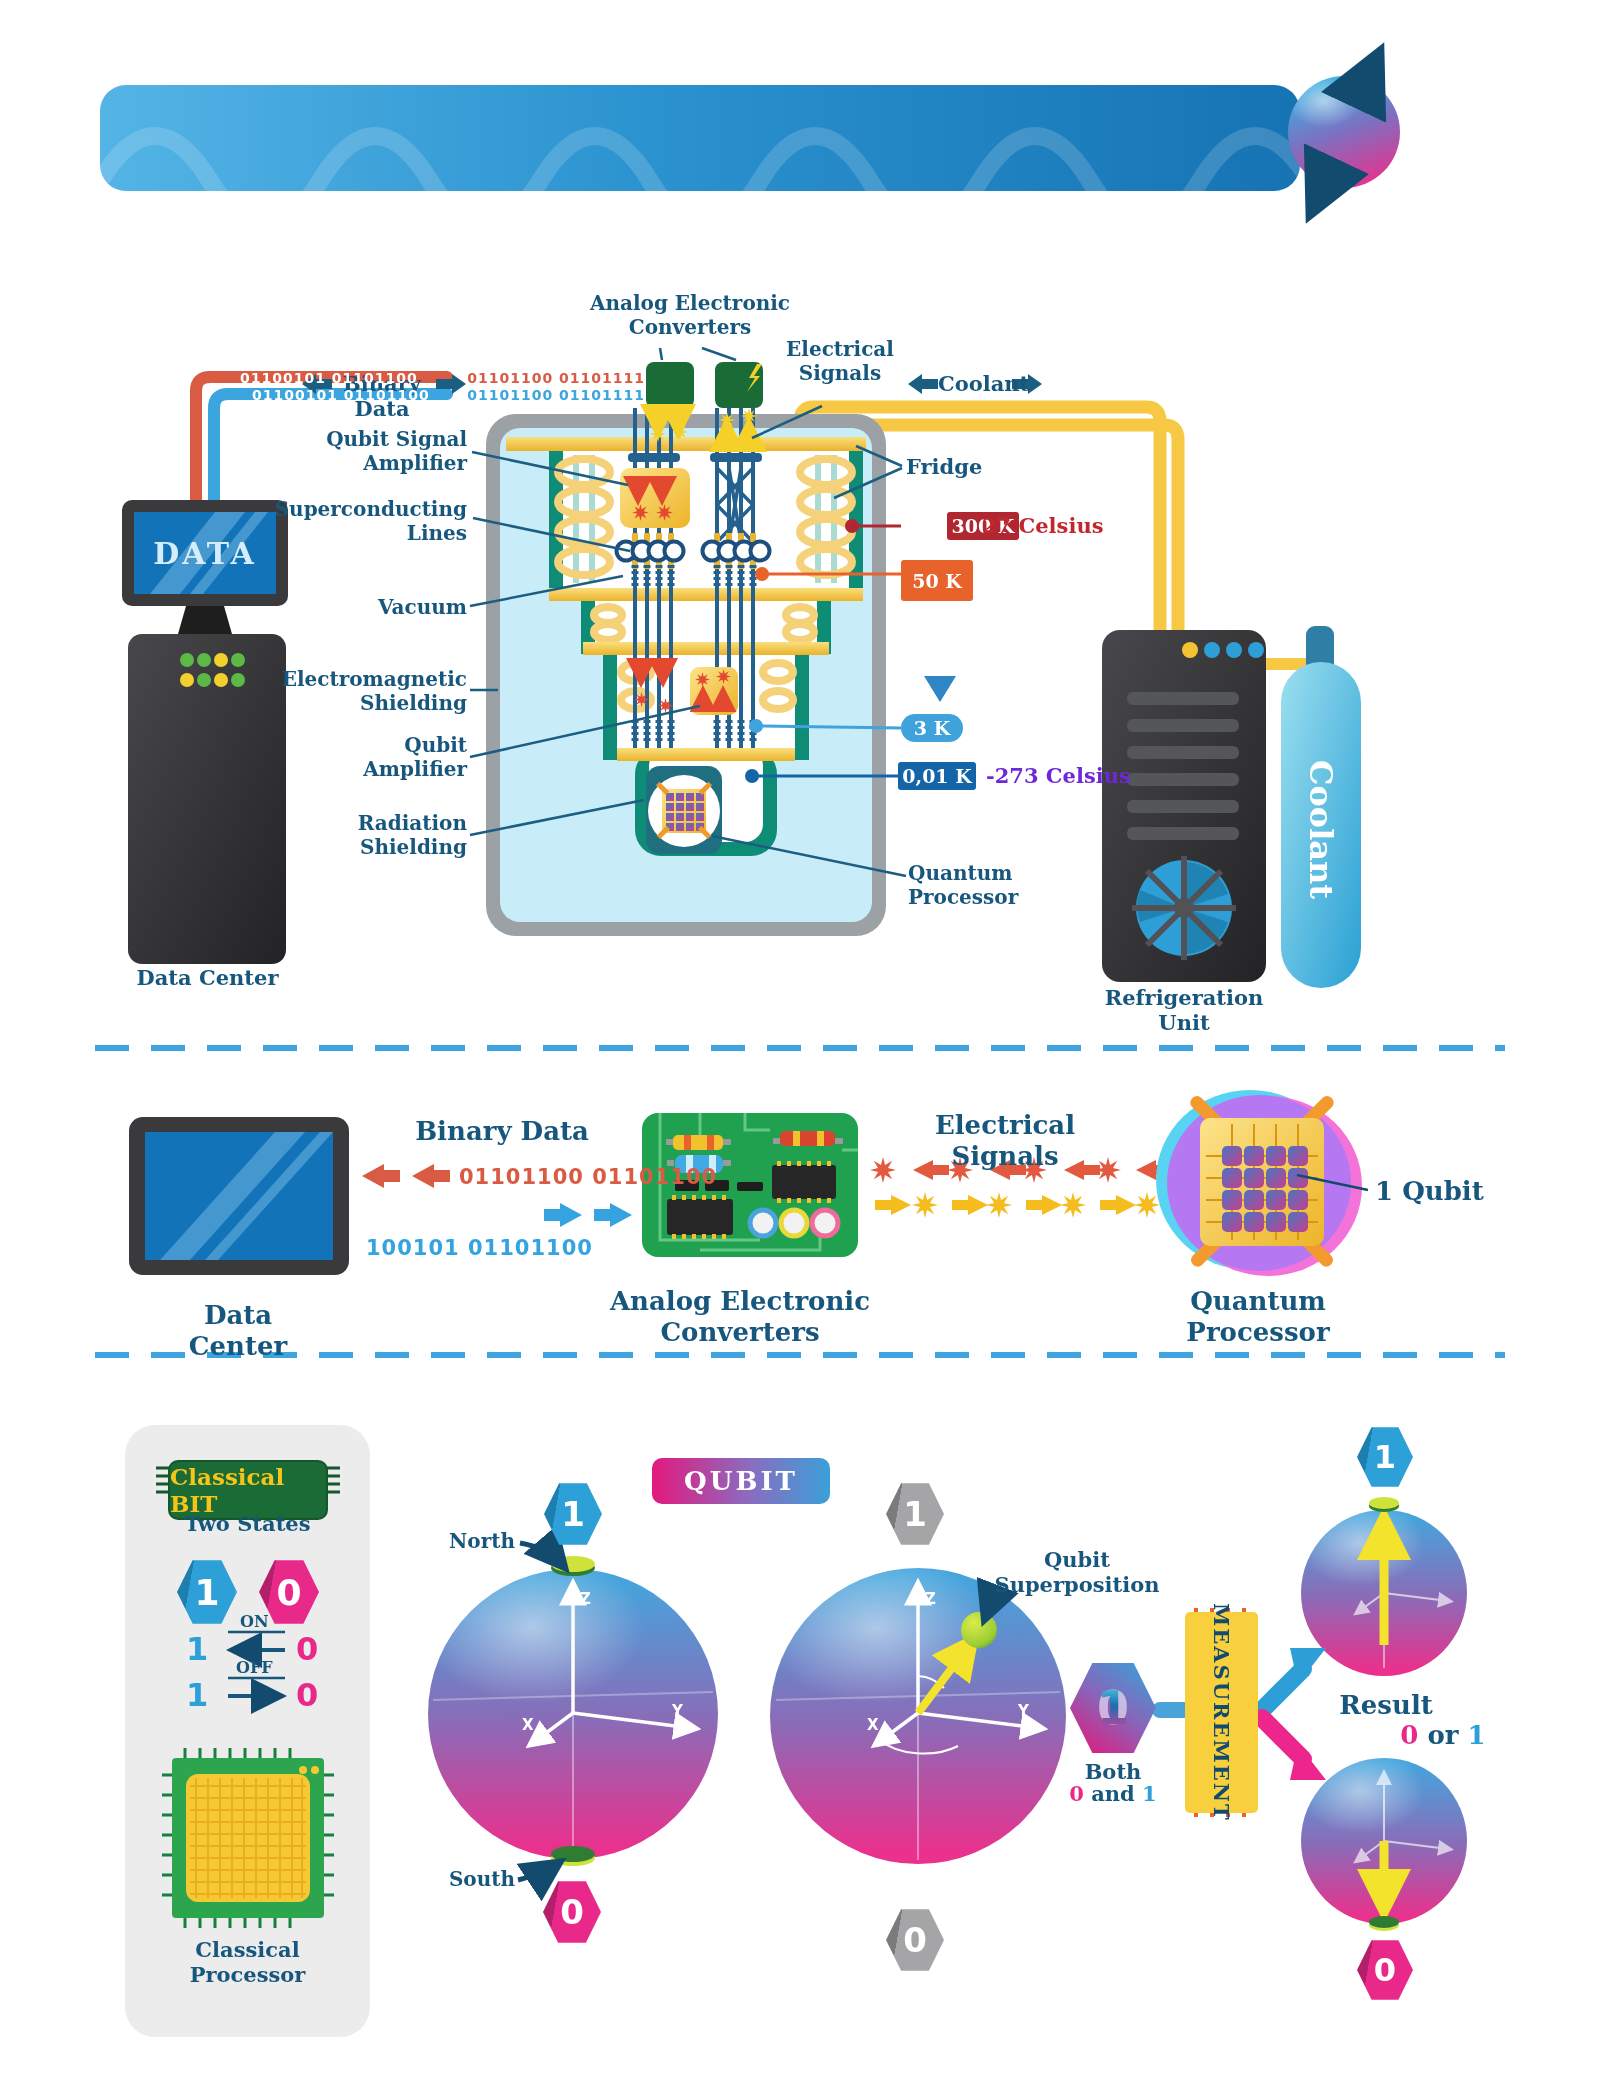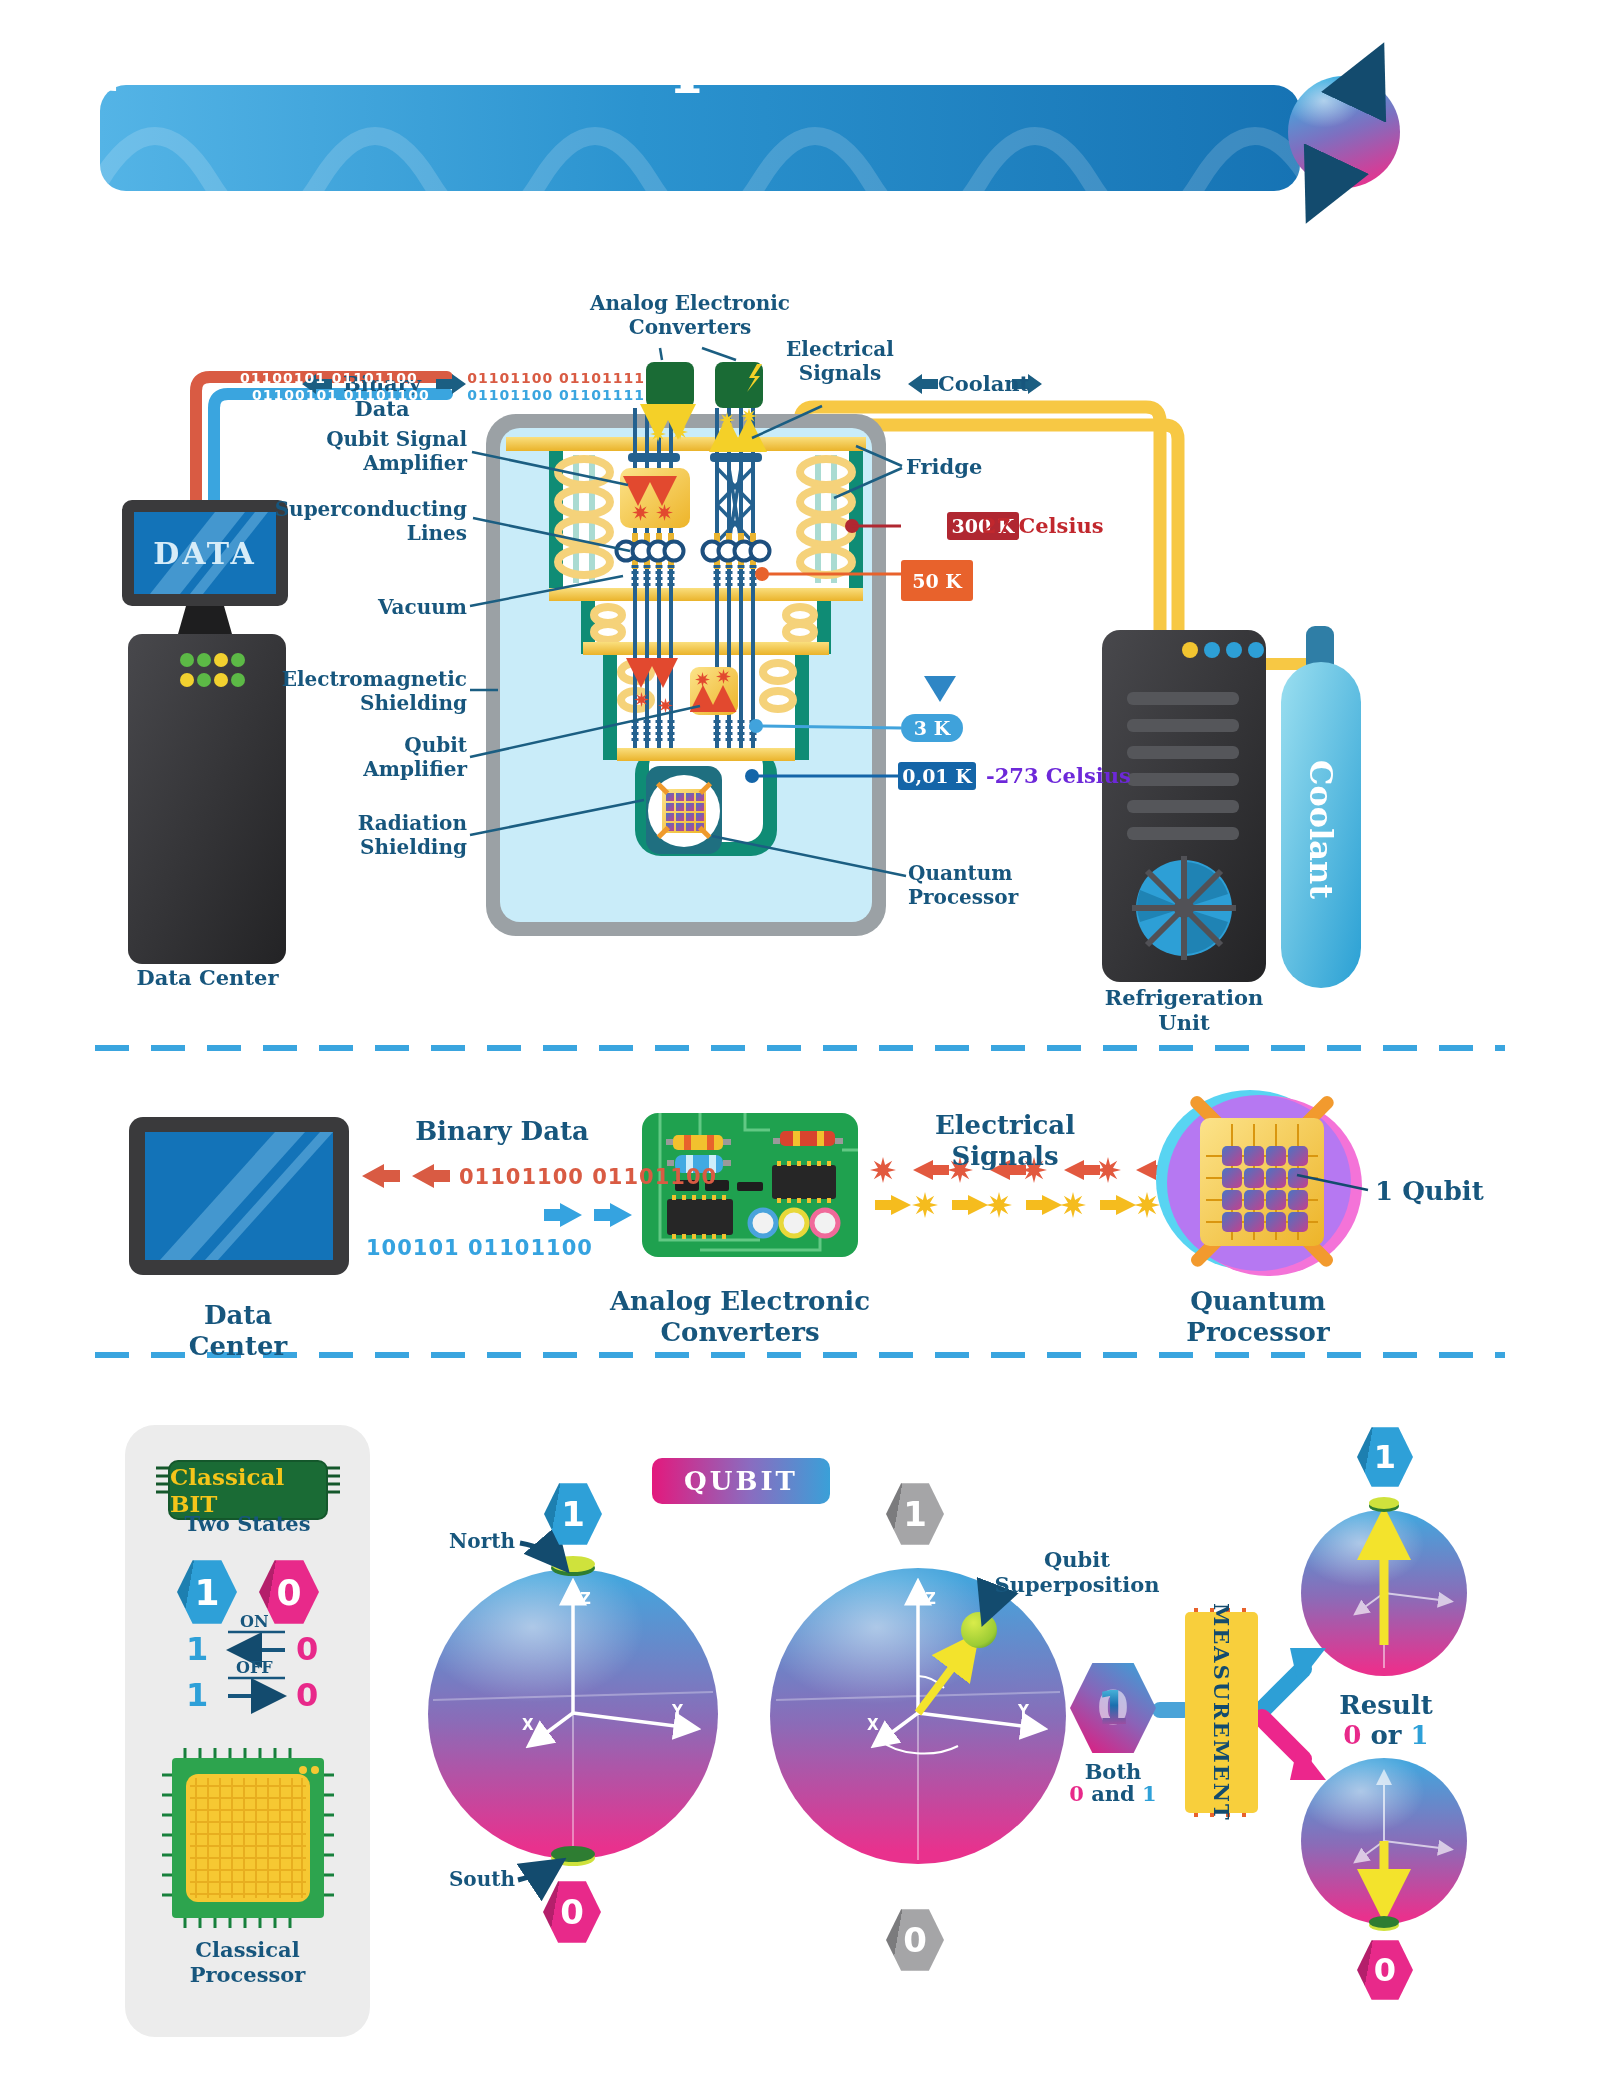--- a/index.html
+++ b/index.html
@@ -64,21 +64,20 @@
 </head>
 <body>
 
 <div id="page">
 
   <div id="banner" class="z1">
     <svg width="1200" height="106">
       <path d="M0,96 Q55,6 110,96 T220,96 T330,96 T440,96 T550,96 T660,96 T770,96 T880,96 T990,96 T1100,96 T1210,96" fill="none" stroke="rgba(255,255,255,0.16)" stroke-width="18"></path>
     </svg>
   </div>
-  <div id="title" class="z3">Quantum Computer</div>
   <div id="hdr-sphere" class="z1"></div>
 
   <div class="bloch z1" style="left:428px;top:1569px;width:290px;height:290px;"></div>
   <div class="bloch z1" style="left:770px;top:1568px;width:296px;height:296px;"></div>
   <div class="bloch z1" style="left:1301px;top:1510px;width:166px;height:166px;"></div>
   <div class="bloch z1" style="left:1301px;top:1758px;width:166px;height:166px;"></div>
   <div id="panel" class="z1"></div>
 
   <svg class="art" width="1600" height="2080" viewBox="0 0 1600 2080">
     <defs>
@@ -811,19 +810,19 @@
     <span class="vtxt">MEASUREMENT</span>
   </div>
 
   <div class="hex blue z3" style="left:1357px;top:1426px;width:56px;height:62px;font-size:32px;">
       <span>1</span>
     </div>
   <div class="hex pink z3" style="left:1357px;top:1939px;width:56px;height:62px;font-size:32px;">
       <span>0</span>
     </div>
   <div class="lbl ctr s26 z3" style="left:1306px;top:1690px;width:160px;">Result</div>
-  <div class="lbl ctr s26 z3" style="left:1306px;top:1720px;width:160px;">
+  <div class="lbl ctr s26 z3" style="left:1363px;top:1720px;width:160px;">
     <span style="color:#e8298a;">0</span>
     <span>or</span>
     <span style="color:#2ea0d8;">1</span>
   </div>
 
 </div>
 
 </body></html>

